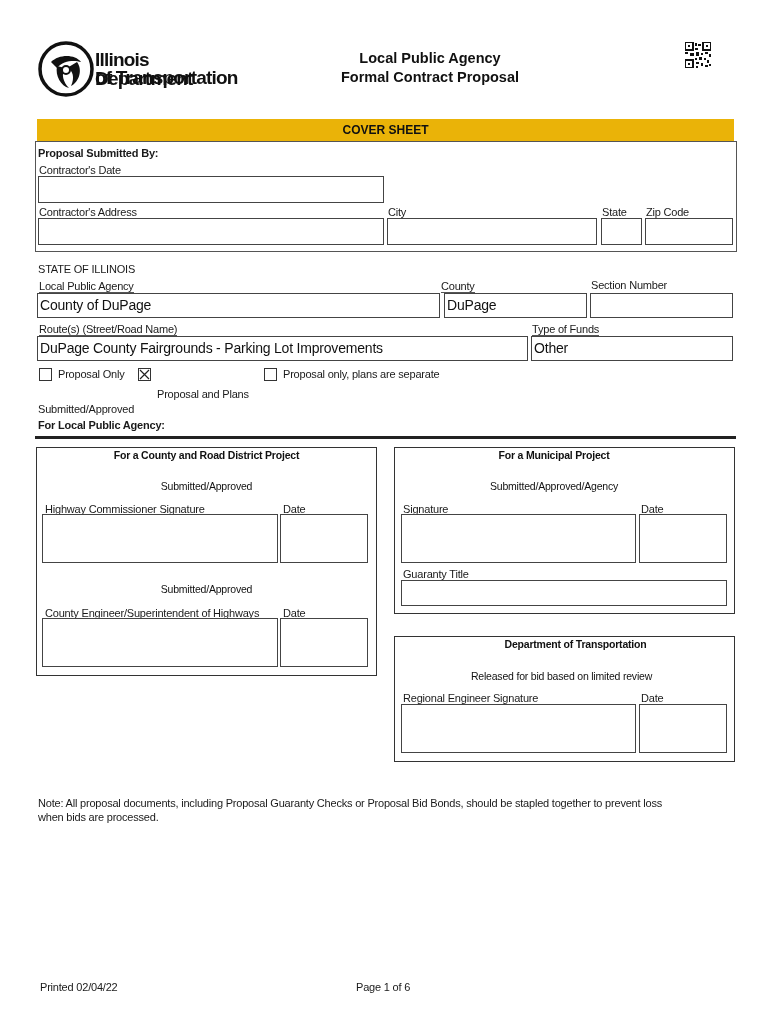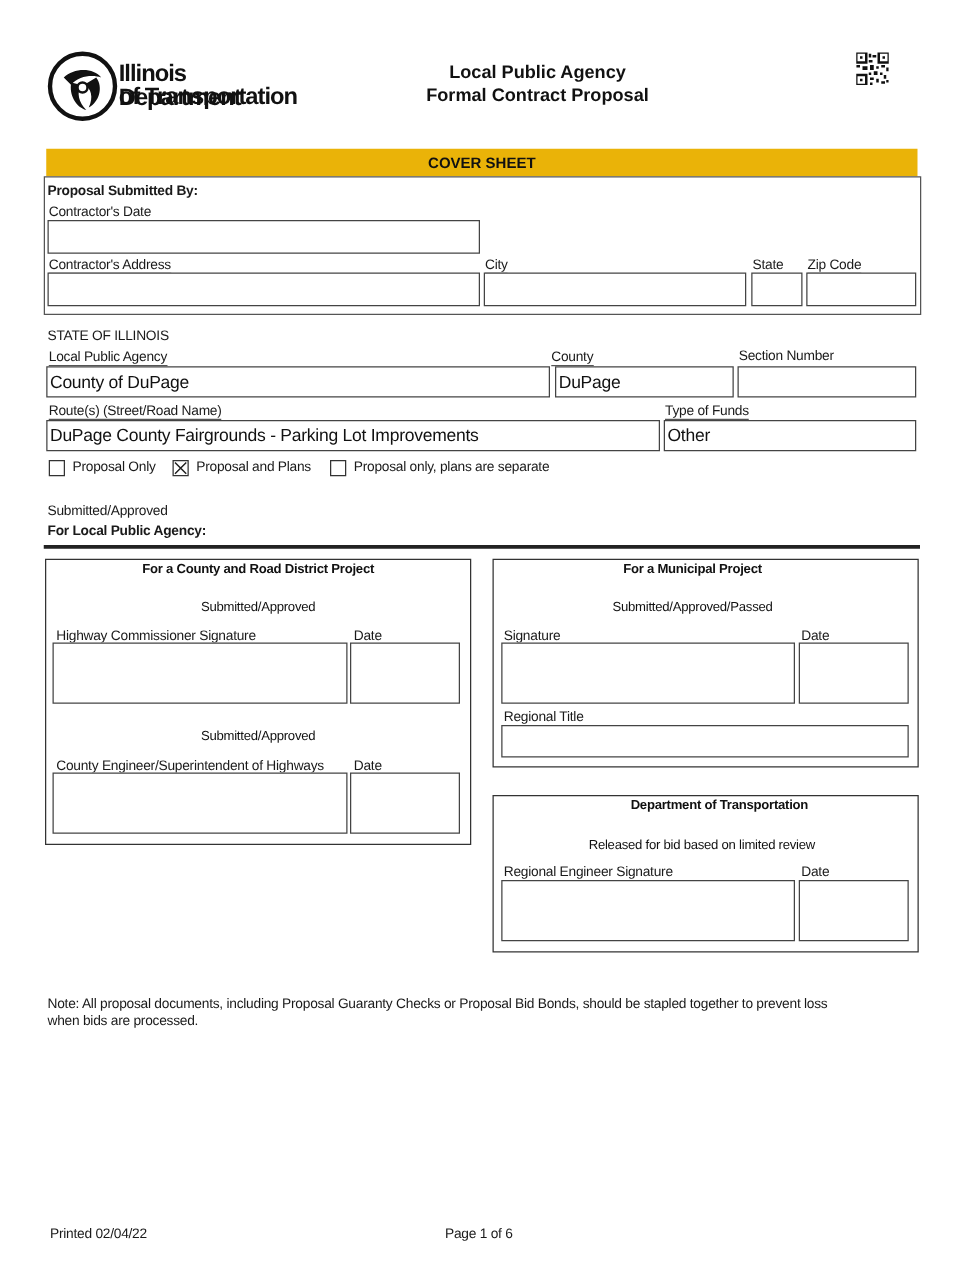--- a/index.html
+++ b/index.html
@@ -118,21 +118,21 @@
   </div>
 
 <div class="cb" style="left:39px;top:368px;"></div>
 <div class="lbl" style="left:58px;top:368px;">Proposal Only</div>
 
 <div class="cb" style="left:138px;top:368px;">
   <svg width="11" height="11" viewBox="0 0 11 11">
       <path d="M1 1 L10 10 M10 1 L1 10" stroke="#222" stroke-width="1.2"></path>
     </svg>
 </div>
-<div class="lbl" style="left:157px;top:368px;">Proposal and Plans</div>
+<div class="lbl" style="left:157px;top:388px;">Proposal and Plans</div>
 
 <div class="cb" style="left:264px;top:368px;"></div>
 <div class="lbl" style="left:283px;top:368px;">Proposal only, plans are separate</div>
 
 <div class="lbl" style="left:38px;top:403px;">Submitted/Approved</div>
 <div class="lbl bold" style="left:38px;top:419px;">For Local Public Agency:</div>
 <div class="abs" style="left:35px;top:436px;width:701px;height:3px;background:#222;"></div>
 
 <div class="panel" style="left:36px;top:447px;width:341px;height:229px;"></div>
 <div class="ctr bold" style="left:36px;top:449px;width:341px;">For a County and Road District Project</div>
@@ -143,26 +143,26 @@
 <div class="box" style="left:280px;top:514px;width:88px;height:49px;"></div>
 
 <div class="ctr" style="left:36px;top:583px;width:341px;">Submitted/Approved</div>
 <div class="lbl ul" style="left:45px;top:607px;">County Engineer/Superintendent of Highways</div>
 <div class="box" style="left:42px;top:618px;width:236px;height:49px;"></div>
 <div class="lbl ul" style="left:283px;top:607px;">Date</div>
 <div class="box" style="left:280px;top:618px;width:88px;height:49px;"></div>
 
 <div class="panel" style="left:394px;top:447px;width:341px;height:167px;"></div>
 <div class="ctr bold" style="left:394px;top:449px;width:320px;">For a Municipal Project</div>
-<div class="ctr" style="left:394px;top:480px;width:320px;">Submitted/Approved/Passed</div>
+<div class="ctr" style="left:394px;top:480px;width:320px;">Submitted/Approved/Agency</div>
 <div class="lbl ul" style="left:403px;top:503px;">Signature</div>
 <div class="box" style="left:401px;top:514px;width:235px;height:49px;"></div>
 <div class="lbl ul" style="left:641px;top:503px;">Date</div>
 <div class="box" style="left:639px;top:514px;width:88px;height:49px;"></div>
-<div class="lbl ul" style="left:403px;top:568px;">Regional Title</div>
+<div class="lbl ul" style="left:403px;top:568px;">Guaranty Title</div>
 <div class="box" style="left:401px;top:580px;width:326px;height:26px;"></div>
 
 <div class="panel" style="left:394px;top:636px;width:341px;height:126px;"></div>
 <div class="ctr bold" style="left:394px;top:638px;width:320px;padding-left:43px;">Department of Transportation</div>
 <div class="ctr" style="left:394px;top:670px;width:335px;">Released for bid based on limited review</div>
 <div class="lbl ul" style="left:403px;top:692px;">Regional Engineer Signature</div>
 <div class="box" style="left:401px;top:704px;width:235px;height:49px;"></div>
 <div class="lbl ul" style="left:641px;top:692px;">Date</div>
 <div class="box" style="left:639px;top:704px;width:88px;height:49px;"></div>
 

